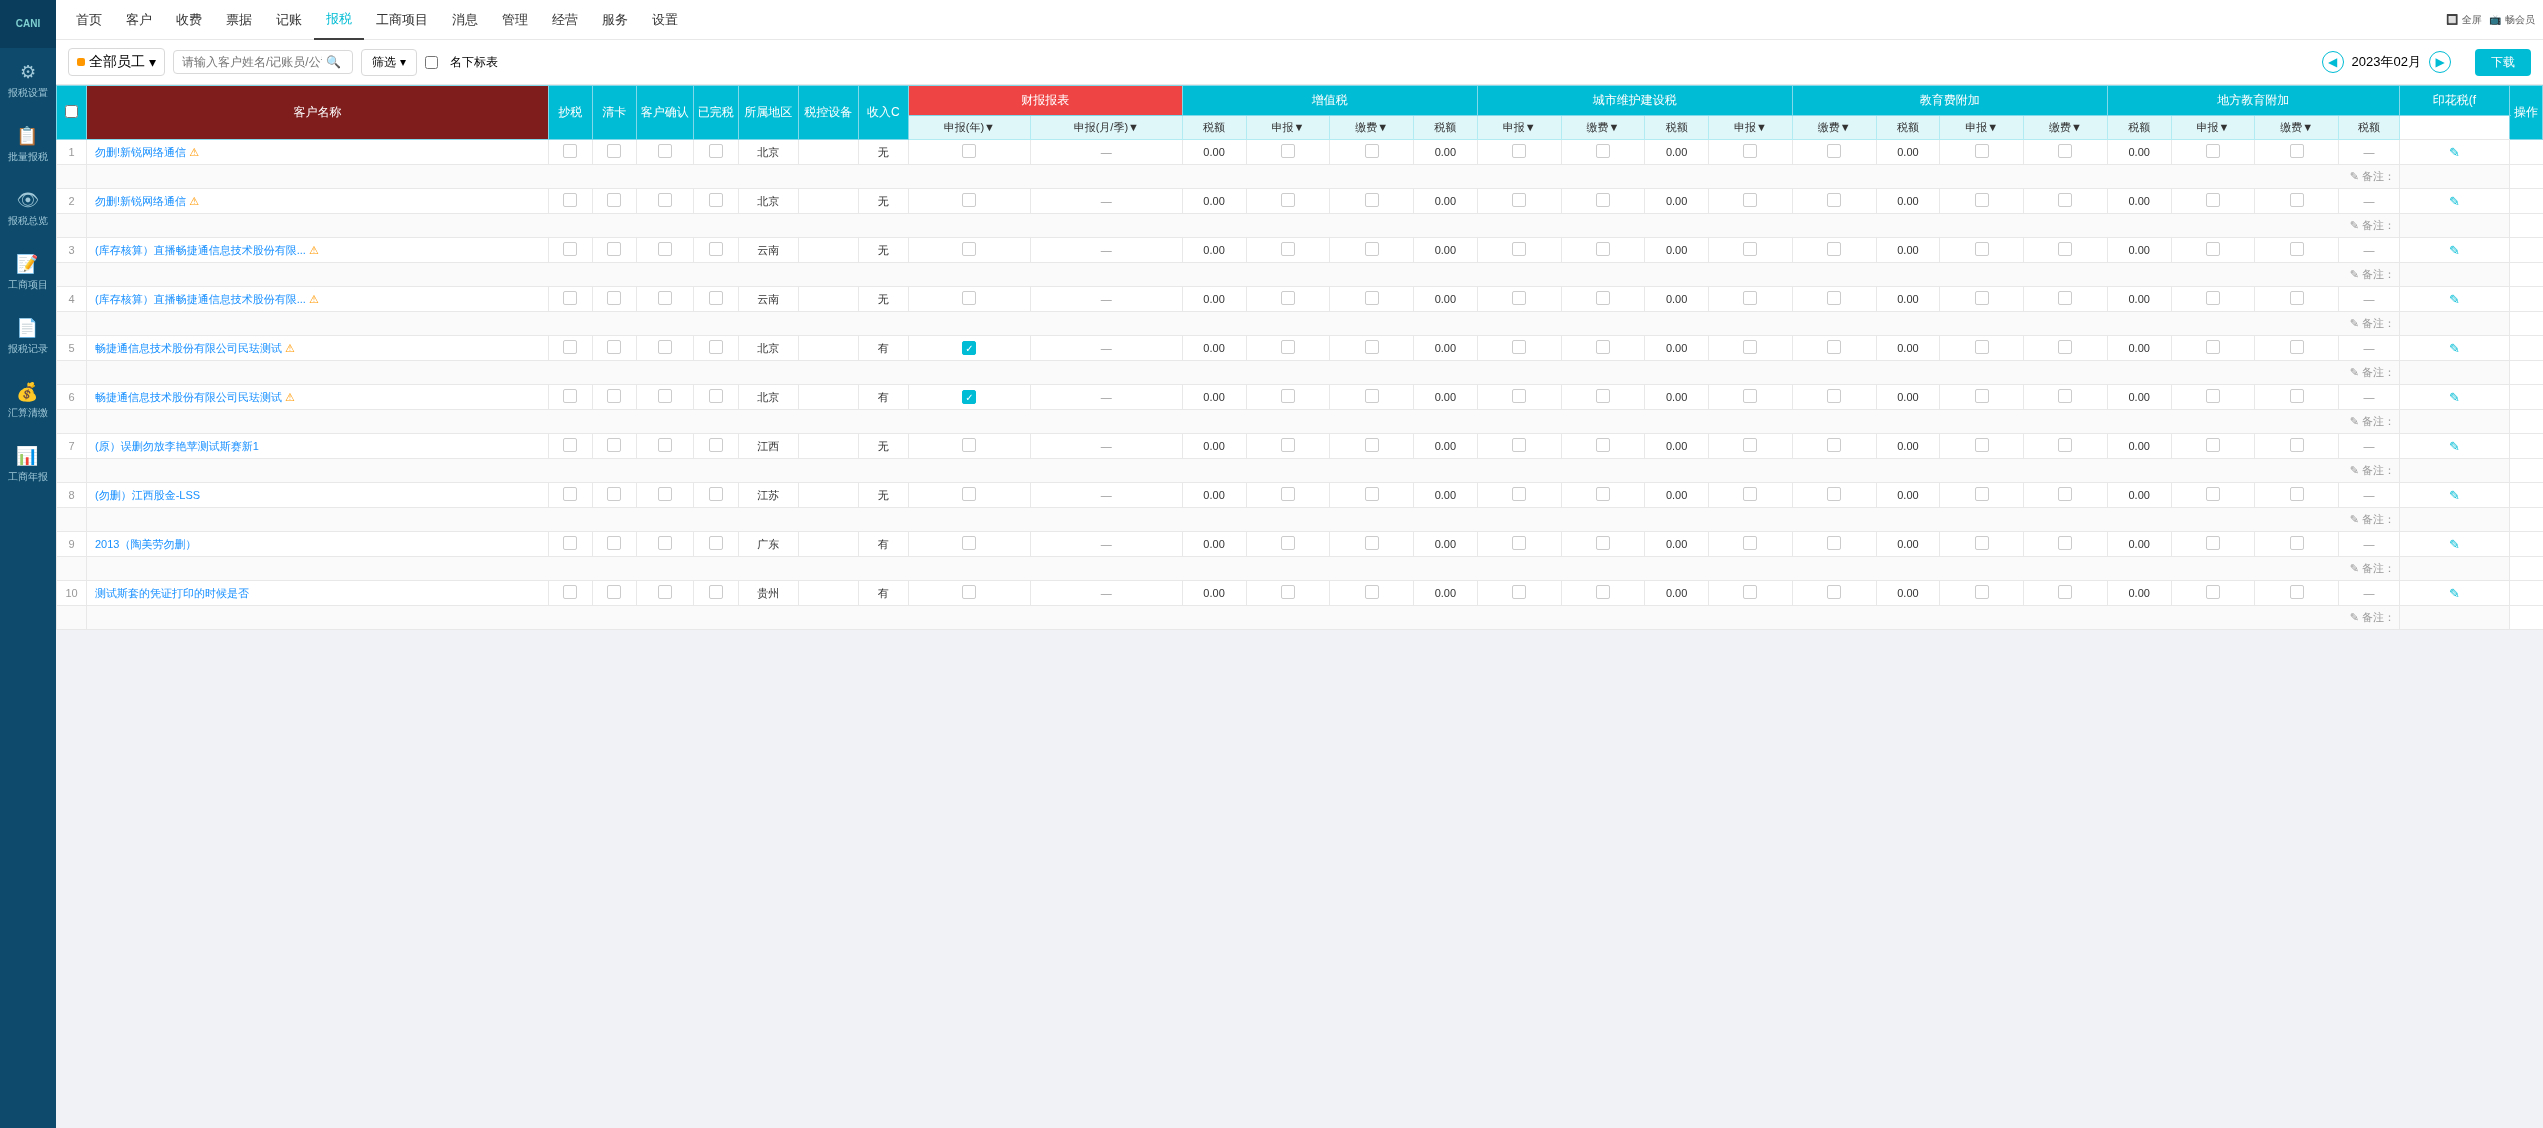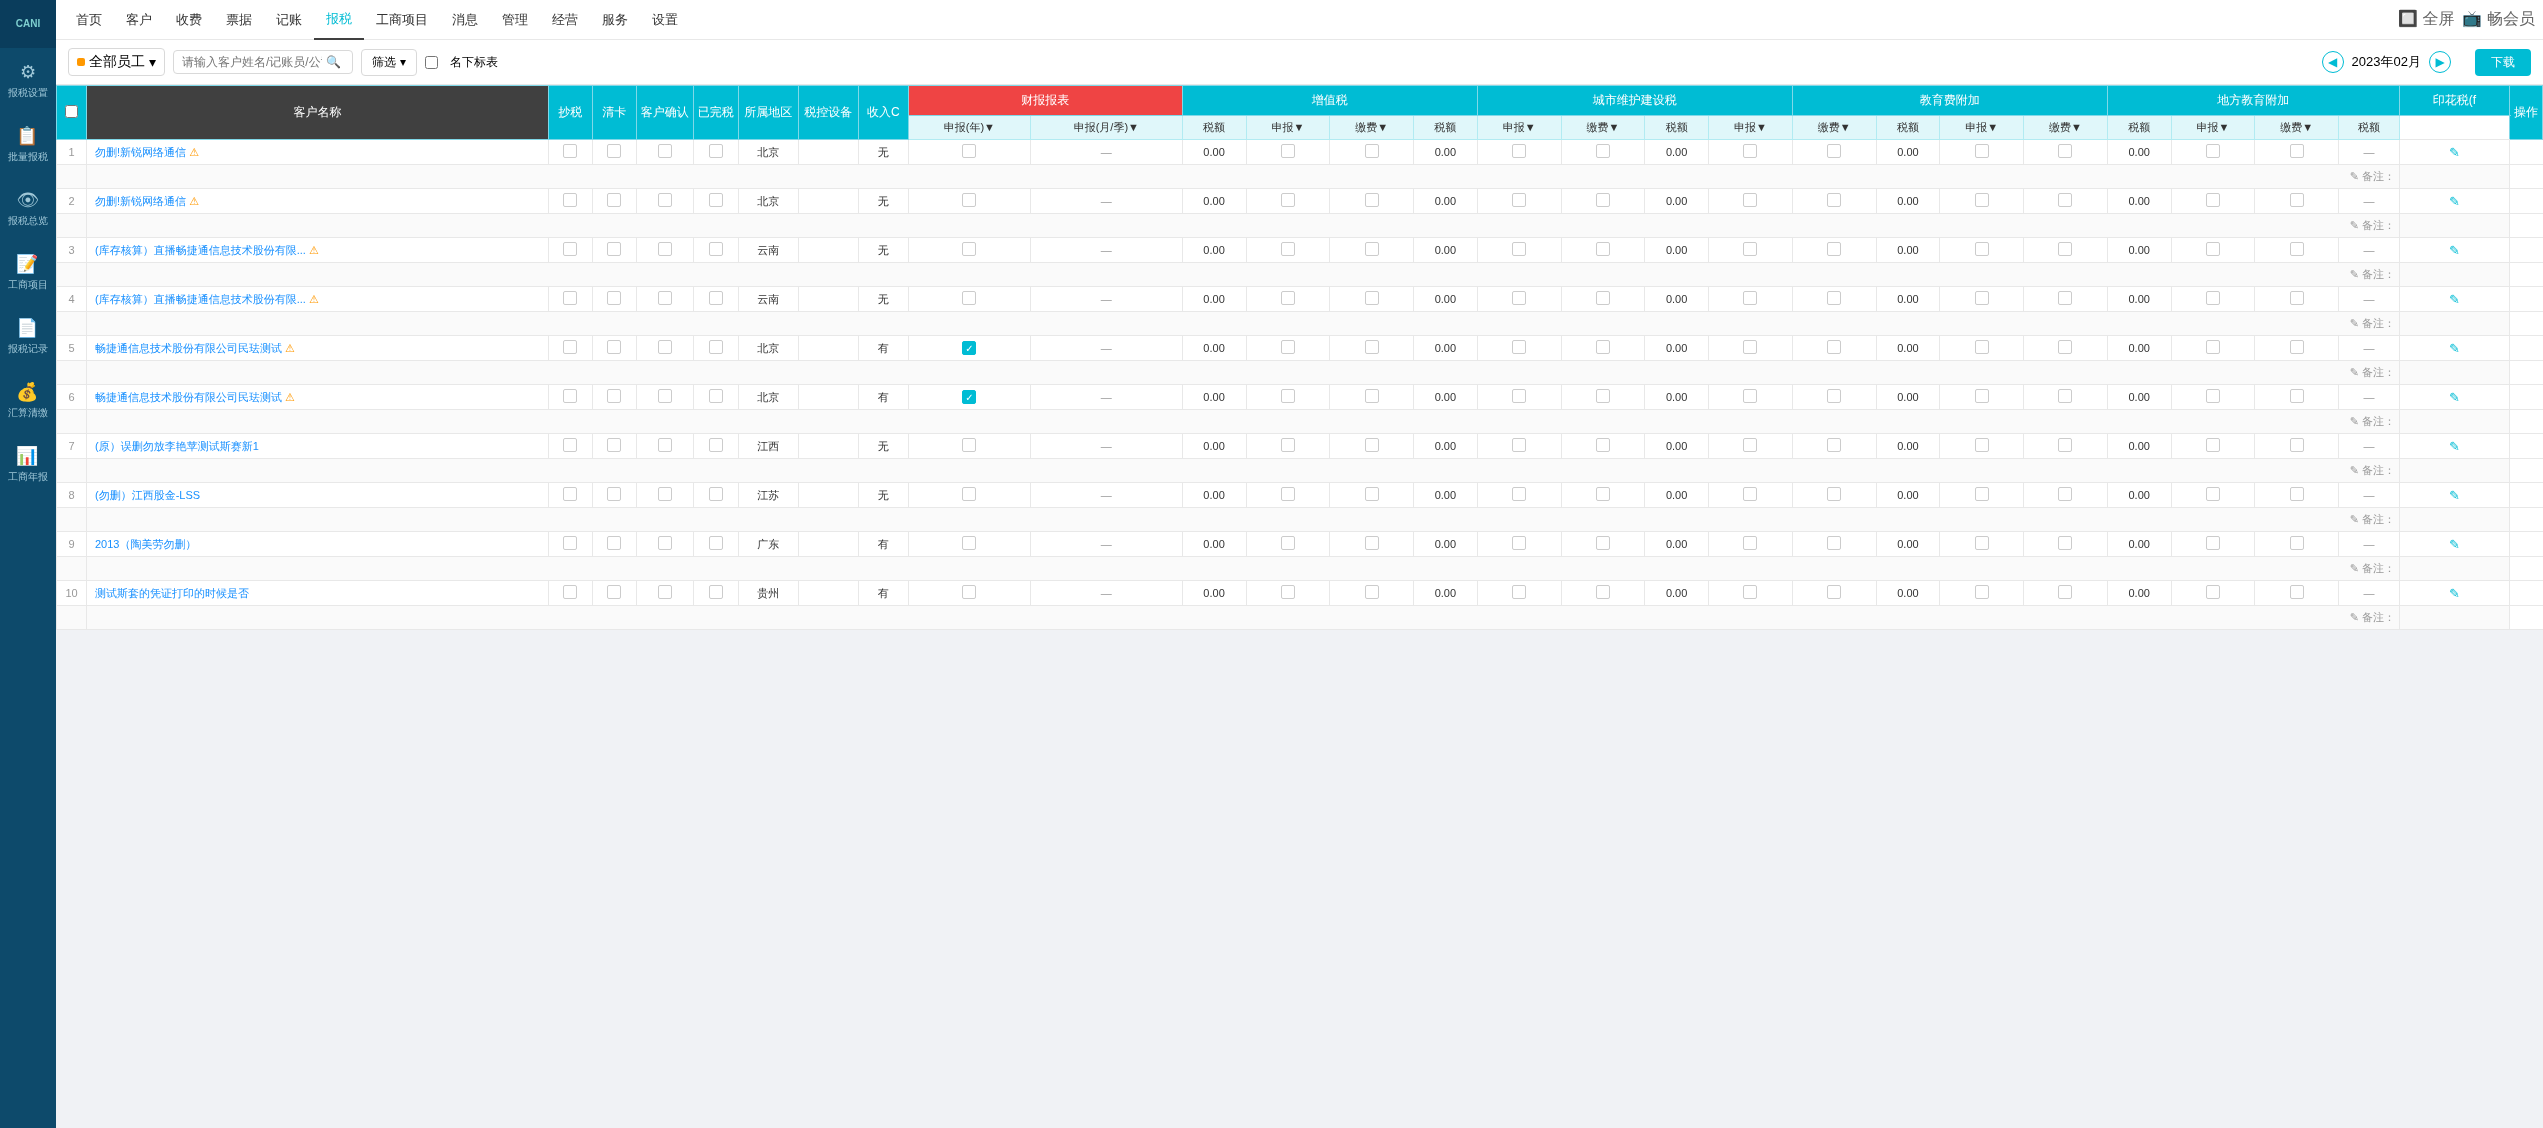--- a/index.html
+++ b/index.html
@@ -71,21 +71,21 @@
     }
     .top-nav-item.active {
       color: #00bcd4;
       border-bottom: 2px solid #404040;
     }
     .top-nav-right {
       margin-left: auto;
       display: flex;
       align-items: center;
       gap: 8px;
-      font-size: 16px;
+      font-size: 10px;
       color: #666;
     }
     .top-nav-right span { cursor: pointer; }
 
     
     .main-wrapper {
       flex: 1;
       display: flex;
       flex-direction: column;
       overflow: hidden;
@@ -361,21 +361,21 @@
       <button class="download-btn">下载</button>
     </div>
 
     <div class="table-wrapper">
       <table>
         <thead>
           <tr class="header-top">
             <th rowspan="2" style="width:30px;position:sticky;left:0;z-index:4;background:#00bcd4;">
               <input type="checkbox" style="">
             </th>
-            <th rowspan="2" style="min-width:200px;position:sticky;left:30px;z-index:4;background:#404040;">客户名称</th>
+            <th rowspan="2" style="min-width:200px;position:sticky;left:30px;z-index:4;background:#7f1d1d;">客户名称</th>
             <th rowspan="2" style="width:44px;">抄税</th>
             <th rowspan="2" style="width:44px;">清卡</th>
             <th rowspan="2" style="width:54px;">客户确认</th>
             <th rowspan="2" style="width:44px;">已完税</th>
             <th rowspan="2" style="width:60px;">所属地区</th>
             <th rowspan="2" style="width:60px;">税控设备</th>
             <th rowspan="2" style="width:50px;">收入C</th>
             <th colspan="2" style="background:#ef4444;">财报报表</th>
             <th colspan="4">增值税</th>
             <th colspan="4">城市维护建设税</th>

